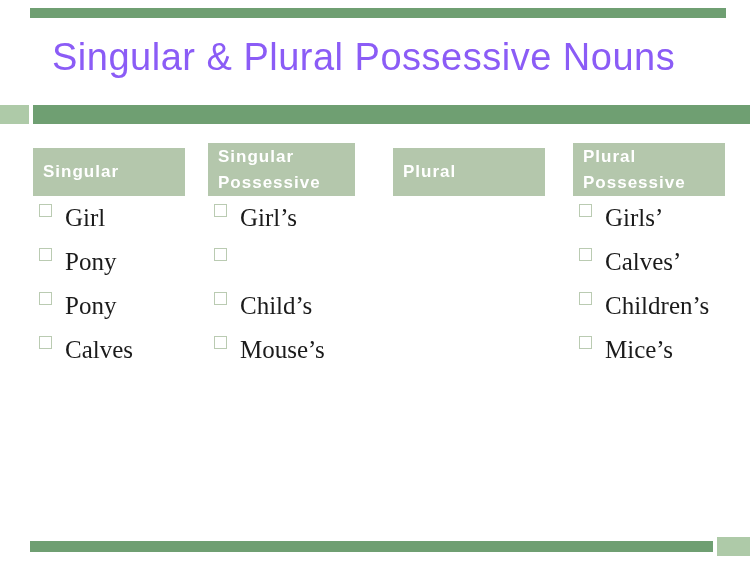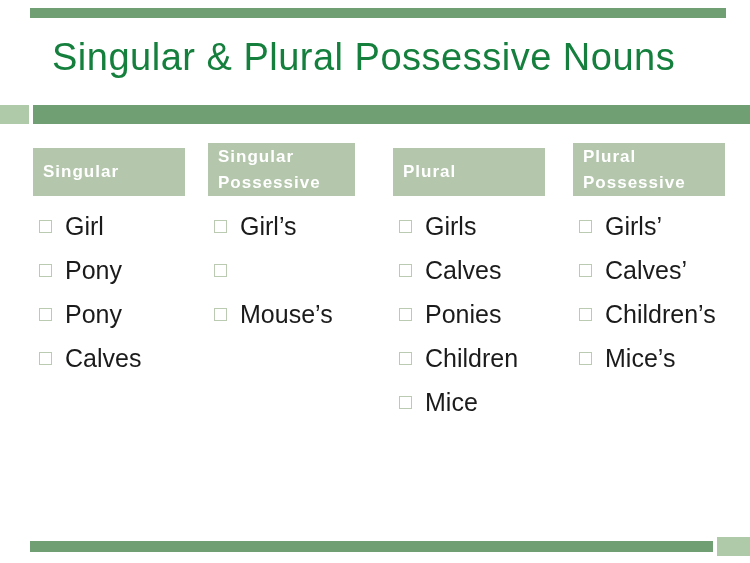--- a/index.html
+++ b/index.html
@@ -16,21 +16,21 @@
     position: absolute; left: 30px; top: 8px;
     width: 696px; height: 10px;
     background: #6f9f72;
   }
 
   
   .title {
     position: absolute; left: 52px; top: 36px;
     width: 680px;
     font-size: 38px; font-weight: 400;
-    color: #15803d;
+    color: #8b5cf6;
     letter-spacing: 0.5px;
     white-space: nowrap;
   }
 
   
   .band-light {
     position: absolute; left: 0; top: 105px;
     width: 29px; height: 19px;
     background: #aecaa8;
   }
@@ -57,21 +57,21 @@
     padding-left: 10px;
     display: flex; flex-direction: column; justify-content: center;
     height: 48px; margin-top: 5px;
     line-height: 26px;
   }
   .col.tall .hdr { height: 53px; margin-top: 0; }
 
   .list { margin-top: 8px; }
   .item {
     height: 44px;
-    display: flex; align-items: center;
+    display: flex;  font-family: Liberation Serif, serif;
   }
   .bullet {
     width: 11px; height: 11px;
     border: 1.5px solid #bacbb2;
     background: #ffffff;
     margin-left: 6px;
     flex: 0 0 auto;
   }
   .item-text {
     margin-left: 13px;
@@ -134,50 +134,32 @@
   <div class="list">
     <div class="item">
       <span class="bullet"></span>
       <span class="item-text">Girl’s</span>
     </div>
     <div class="item">
       <span class="bullet"></span>
     </div>
     <div class="item">
       <span class="bullet"></span>
+      <span class="item-text">Child’s</span>
+    </div>
+    <div class="item">
+      <span class="bullet"></span>
       <span class="item-text">Mouse’s</span>
     </div>
   </div>
 </div>
 
 <div class="col c3">
   <div class="hdr">
     <span>Plural</span>
-  </div>
-  <div class="list">
-    <div class="item">
-      <span class="bullet"></span>
-      <span class="item-text">Girls</span>
-    </div>
-    <div class="item">
-      <span class="bullet"></span>
-      <span class="item-text">Calves</span>
-    </div>
-    <div class="item">
-      <span class="bullet"></span>
-      <span class="item-text">Ponies</span>
-    </div>
-    <div class="item">
-      <span class="bullet"></span>
-      <span class="item-text">Children</span>
-    </div>
-    <div class="item">
-      <span class="bullet"></span>
-      <span class="item-text">Mice</span>
-    </div>
   </div>
 </div>
 
 <div class="col c4 tall">
   <div class="hdr">
     <span>Plural</span>
     <span>Possessive</span>
   </div>
   <div class="list">
     <div class="item">

